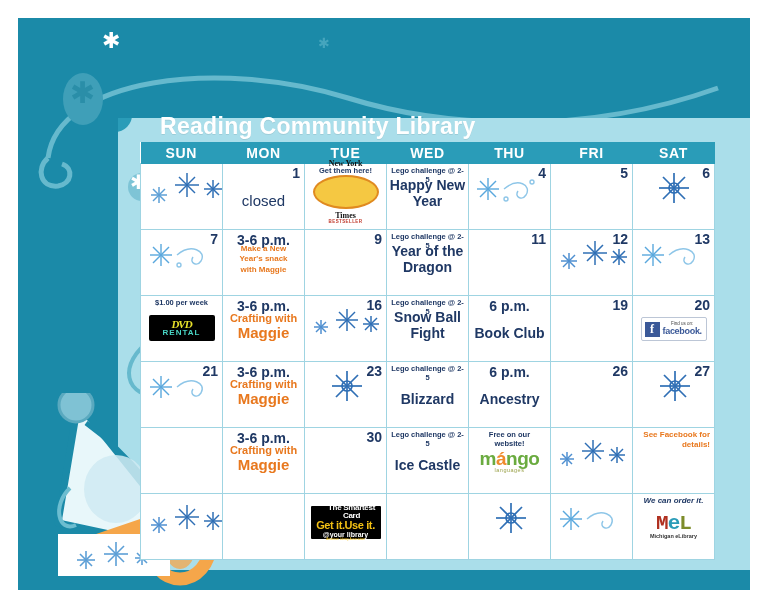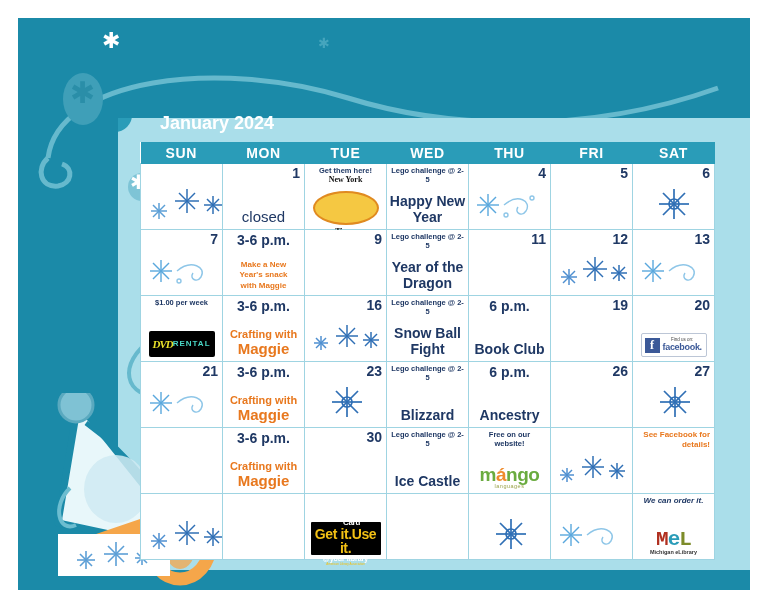--- a/index.html
+++ b/index.html
@@ -54,21 +54,21 @@
     position:relative;background:#ffffff;
   }
   tr.wk td{height:63px;}
   .daynum{font-size:14px;font-weight:bold;color:#1f3864;text-align:right;
           line-height:1.05;display:block;}
   .smalltop{font-size:7.5px;font-weight:bold;color:#1f3864;text-align:center;
             line-height:1.15;display:block;padding-top:1px;}
   .evt{font-size:13px;font-weight:bold;color:#1f3864;text-align:center;
        line-height:1.15;}
   .evt.big{font-size:14px;}
-  .cell-center{position:absolute;left:0;right:0;bottom:4px;text-align:center;}
+  .cell-center{position:absolute;left:0;right:0;bottom:20px;text-align:center;}
   .closed{font-size:15px;color:#1f3864;text-align:center;}
   .orange-sm{font-size:8px;font-weight:bold;color:#e8781e;text-align:center;
              line-height:1.3;}
   .craft1{font-size:11px;font-weight:bold;color:#e8781e;text-align:center;line-height:1.1;}
   .craft2{font-size:15px;font-weight:bold;color:#e8781e;text-align:center;line-height:1.1;}
   .time{font-size:14px;font-weight:bold;color:#1f3864;text-align:center;}
   .facebook-note{font-size:8px;font-weight:bold;color:#e8781e;text-align:right;line-height:1.3;}
   .order-note{font-size:8px;font-weight:bold;color:#1f3864;text-align:center;font-style:italic;}
 
   
@@ -77,21 +77,21 @@
     background:#f5c842;border:2px solid #e08a20;
     display:flex;flex-direction:column;align-items:center;justify-content:center;
     margin:0 auto;
   }
   .nyt .l1{font-family:"Liberation Serif",serif;font-size:8px;font-weight:bold;color:#111;line-height:.95;}
   .nyt .l2{font-family:"Liberation Serif",serif;font-size:8px;font-weight:bold;color:#111;line-height:.95;margin-top:44px;}
   .nyt .l3{font-size:4.5px;font-weight:bold;color:#c0392b;letter-spacing:.4px;}
 
   .dvd{
     width:66px;height:26px;background:#000;margin:0 auto;
-    display:flex;flex-direction:row;align-items:center;justify-content:center;
+    display:flex;flex-direction:column;align-items:center;justify-content:center;
     border-radius:2px;
   }
   .dvd .d1{font-family:"Liberation Serif",serif;font-size:11px;font-weight:bold;
            color:#e8e02a;font-style:italic;line-height:.95;letter-spacing:-1px;}
   .dvd .d2{font-size:8px;font-weight:bold;color:#49d6c5;letter-spacing:1px;line-height:1;}
 
   .fb{
     width:66px;height:24px;background:#fff;border:1px solid #bcc6d6;border-radius:2px;
     margin:0 auto;display:flex;align-items:center;gap:3px;padding:0 3px;box-sizing:border-box;
   }
@@ -104,21 +104,21 @@
   .mango{text-align:center;line-height:1;}
   .mango .m1{font-size:19px;font-weight:bold;color:#6aab3f;letter-spacing:-.5px;}
   .mango .m1 i{color:#ef8b2c;font-style:normal;}
   .mango .m2{font-size:5.5px;color:#9aa24a;letter-spacing:.5px;}
 
   .smartcard{
     width:70px;height:33px;background:#000;margin:0 auto;border-radius:1px;
     display:flex;flex-direction:column;align-items:center;justify-content:center;
   }
   .smartcard .s1{font-size:8px;font-weight:bold;color:#fff;line-height:1;letter-spacing:-.3px;margin-left:12px;}
-  .smartcard .s2{font-size:14px;font-weight:bold;color:#f2c014;line-height:1;letter-spacing:-.4px;}
+  .smartcard .s2{font-size:11px;font-weight:bold;color:#f2c014;line-height:1;letter-spacing:-.4px;}
   .smartcard .s3{font-size:7px;font-weight:bold;color:#fff;line-height:1.1;}
   .smartcard .s4{font-size:3px;color:#f2c014;line-height:1;}
 
   .mel{text-align:center;line-height:1;}
   .mel .ml{font-size:21px;font-weight:bold;letter-spacing:-1px;
            font-family:Liberation Mono, monospace;}
   .mel .ml .m{color:#b03020;}
   .mel .ml .e{color:#2a9cb8;}
   .mel .ml .l{color:#7d8c2a;}
   .mel .sub{font-size:5.5px;color:#333;font-weight:bold;}
@@ -191,21 +191,21 @@
               <line x1="0" y1="-7" x2="0" y2="7"></line>
               <line x1="-5" y1="-5" x2="5" y2="5"></line>
               <line x1="-5" y1="5" x2="5" y2="-5"></line>
             </g>
         </g>
       </svg>
     </div>
   </div>
 
   <div class="cal-title">
-    <div class="mon">January 2024</div>
+    <div class="lib">Reading Community Library</div>
   </div>
 
   <div class="cal">
     <table class="grid">
       <thead>
         <tr>
           <th>SUN</th>
           <th>MON</th>
           <th>TUE</th>
           <th>WED</th>

